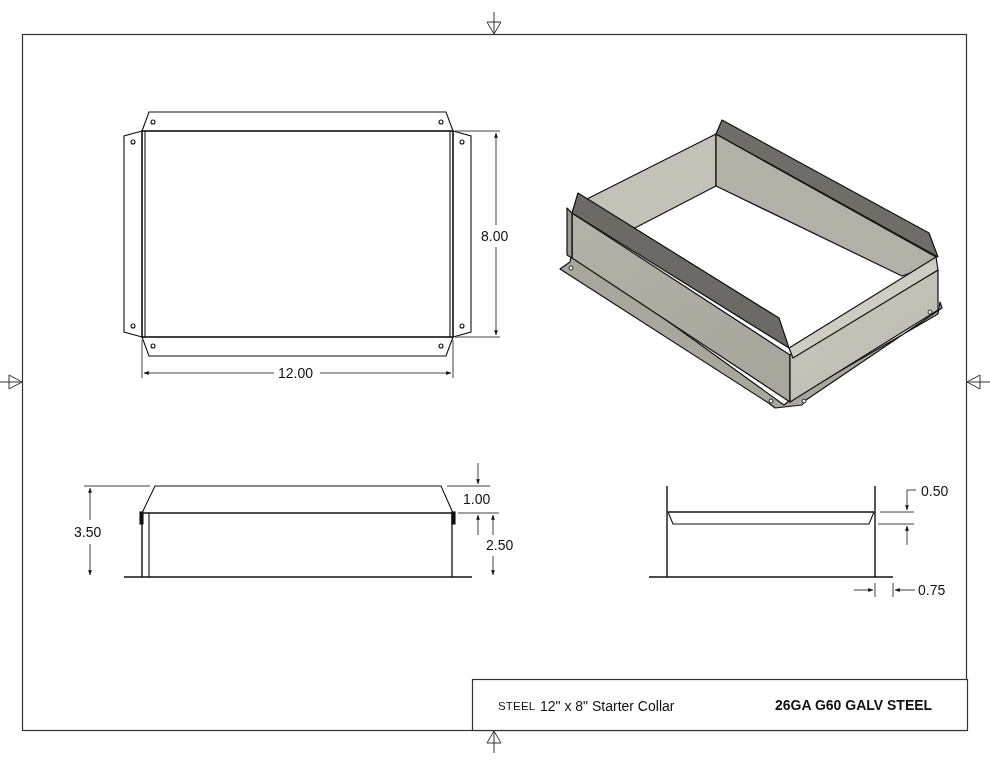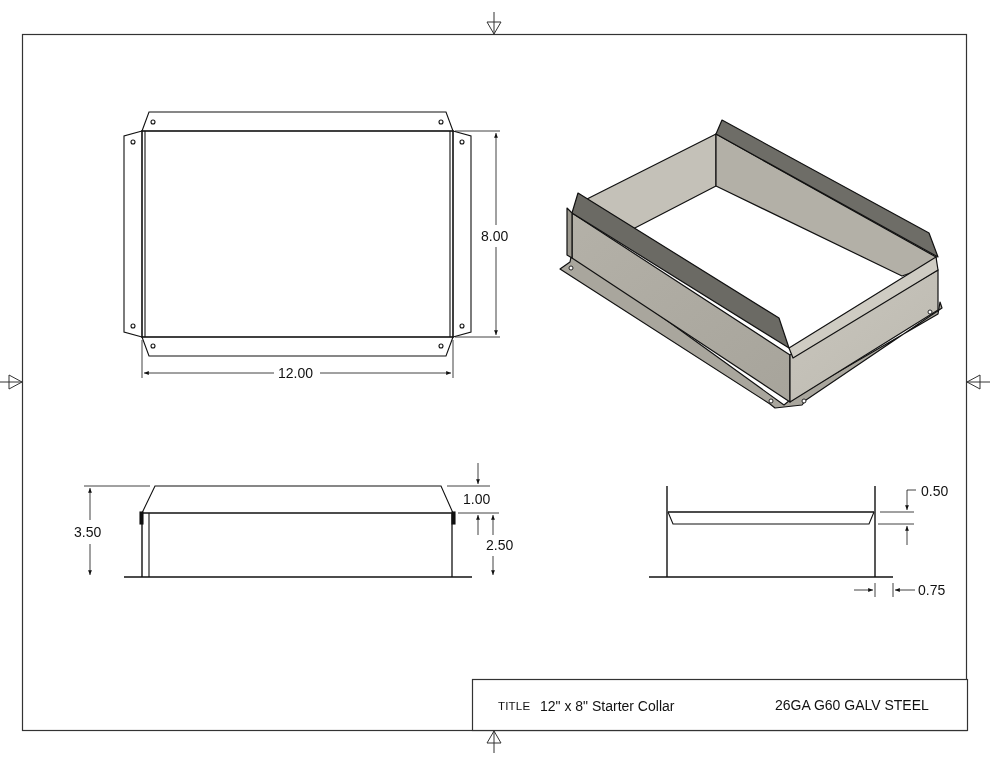--- a/index.html
+++ b/index.html
@@ -1,21 +1,21 @@
 <!DOCTYPE html>
 <html><head>
 <meta charset="utf-8">
 <style>
   html, body { margin:0; padding:0; background:#ffffff; }
   body { width:990px; height:765px; position:relative; overflow:hidden; font-family:"Liberation Sans", sans-serif; }
   #sheet { position:absolute; left:0; top:0; width:990px; height:588px; }
   .dim-text { font-family:"Liberation Sans", sans-serif; font-size:14px; fill:#111; }
   .title-label { position:absolute; left:498px; top:700px; font-size:11.5px; color:#111; letter-spacing:0.2px; }
   .title-value { position:absolute; left:540px; top:698px; font-size:14px; color:#111; }
-  .material { position:absolute; left:775px; top:697px; font-size:14px; color:#111; }
+  .material { position:absolute; left:775px; top:697px; font-size:14px; color:#111;font-weight:bold; }
 </style>
 </head>
 <body>
 
 <div id="sheet">
 <svg width="990" height="765" viewBox="0 0 990 765" xmlns="http://www.w3.org/2000/svg">
   <defs>
     <marker id="arr" viewBox="0 0 10 10" refX="10" refY="5" markerWidth="9" markerHeight="6" orient="auto-start-reverse">
       <path d="M0,1 L10,5 L0,9 z" fill="#111"></path>
     </marker>
@@ -159,15 +159,15 @@
   </g>
   <text class="dim-text" x="921" y="496">0.50</text>
   <text class="dim-text" x="918" y="595">0.75</text>
 
   <g>
     <rect x="472.5" y="679.5" width="495" height="51" fill="#fff" stroke="#333" stroke-width="1.2"></rect>
   </g>
 </svg>
 </div>
 
-<span class="title-label">TITLE</span>
+<span class="title-label">STEEL</span>
 <span class="title-value">12" x 8" Starter Collar</span>
 <span class="material">26GA G60 GALV STEEL</span>
 
 </body></html>

